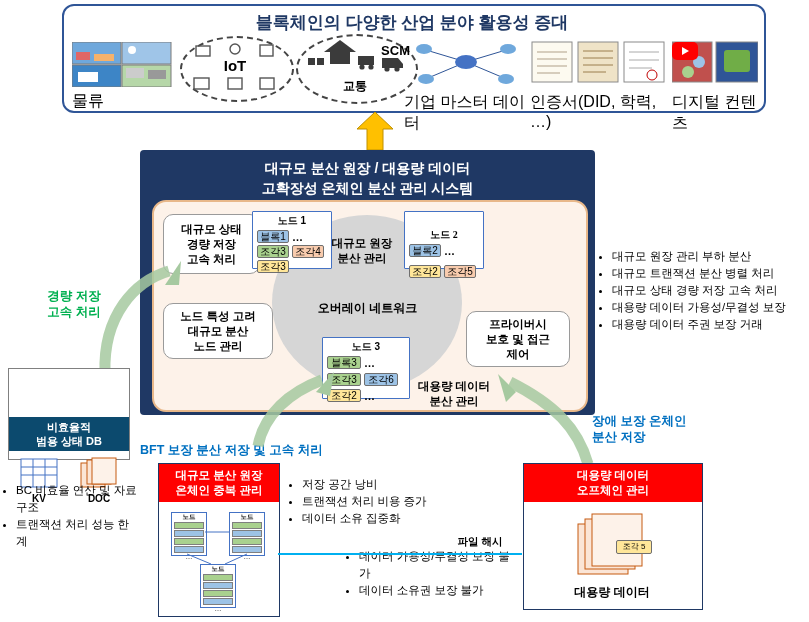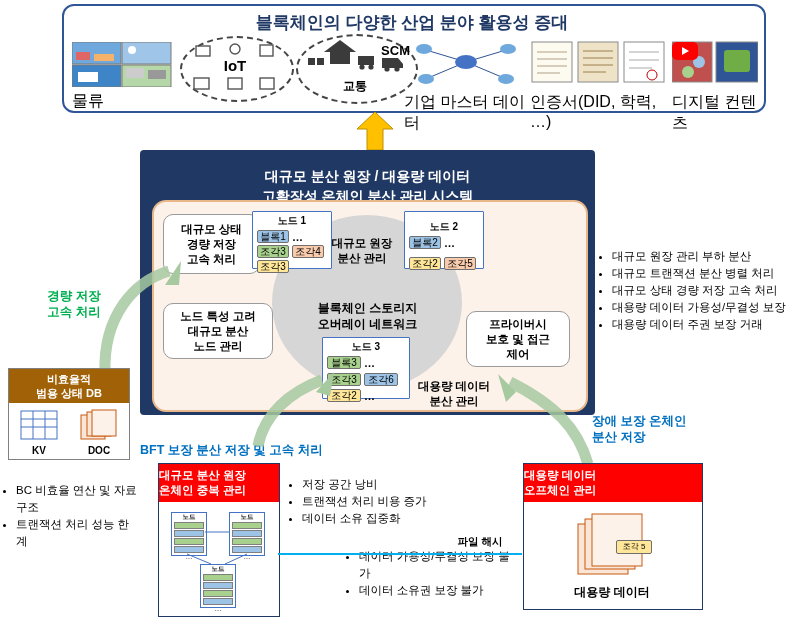--- a/index.html
+++ b/index.html
@@ -26,21 +26,21 @@
   .dashed-ell{
     border:2px dashed #444;border-radius:50%;
   }
   
   #main-panel{
     left:140px;top:150px;width:455px;height:265px;
     background:#1f3864;border-radius:4px;
   }
   #main-panel .hdr{
     color:#ffffff;font-size:14px;font-weight:bold;text-align:center;
-    padding-top:16px;line-height:20px;
+    padding-top:8px;line-height:20px;
   }
   #inner-panel{
     left:152px;top:200px;width:432px;height:208px;
     background:#fdf2e9;border:2px solid #e8b88a;border-radius:14px;
   }
   
   #storage-ellipse{
     left:272px;top:215px;width:190px;height:175px;
     background:#d6d6d6;border-radius:50%;
   }
@@ -67,32 +67,32 @@
   .chip.green{background:#a9d18e;}
   .chip.yellow{background:#ffe699;}
   .chip.orange{background:#f8cbad;}
   .dots{font-size:11px;font-weight:bold;letter-spacing:1px;}
   
   #db-box{
     left:8px;top:368px;width:120px;height:90px;
     border:1px solid #808080;background:#ffffff;
   }
   #db-head{
-    background:#a16207;color:#ffffff;font-size:11px;font-weight:bold;
-    text-align:center;line-height:14px;padding:3px 0;
+    background:#0c4a6e;color:#ffffff;font-size:11px;font-weight:bold;
+    text-align:center;line-height:14px;padding:3px 0;margin-top:48px;
   }
   .db-cap{font-size:10px;font-weight:bold;text-align:center;}
   
   .bullets{font-size:11.5px;line-height:17px;color:#000;}
   .bullets li{margin:0;padding:0;}
   ul{margin:0;padding-left:14px;}
   
   .red-head{
     background:#ff0000;color:#ffffff;font-weight:bold;font-size:11.5px;
-    line-height:15px;padding:4px 0;
+    text-align:center;line-height:15px;padding:4px 0;
   }
   #onchain-box{
     left:158px;top:463px;width:120px;height:152px;
     border:1px solid #1f3864;background:#ffffff;
   }
   #offchain-box{
     left:523px;top:463px;width:178px;height:145px;
     border:1px solid #1f3864;background:#ffffff;
   }
   .label-blue{color:#0070c0;font-weight:bold;font-size:12.5px;line-height:16px;}
@@ -215,21 +215,20 @@
 </svg>
 
 <div class="abs" id="main-panel">
   <div class="hdr">대규모 분산 원장 / 대용량 데이터</div>
   <div class="hdr" style="padding-top:0">고확장성 온체인 분산 관리 시스템</div>
 </div>
 
 <div class="abs" id="inner-panel"></div>
 <div class="abs" id="storage-ellipse"></div>
 <div class="abs" id="storage-ellipse-label">
-  <div>블록체인 스토리지</div>
   <div>오버레이 네트워크</div>
 </div>
 
 <div class="abs white-box" style="left:163px;top:214px;width:95px;height:58px;white-space:pre-line;">대규모 상태
 경량 저장
 고속 처리</div>
 <div class="abs white-box" style="left:318px;top:233px;width:88px;height:36px;white-space:pre-line;border:none;background:transparent;">대규모 원장
 분산 관리</div>
 <div class="abs white-box" style="left:163px;top:303px;width:108px;height:54px;white-space:pre-line;">노드 특성 고려
 대규모 분산
@@ -249,21 +248,21 @@
   <div style="display:flex;gap:3px;padding:0 4px;">
     <div class="chip green" style="width:30px;">조각3</div>
     <div class="chip orange" style="width:30px;">조각4</div>
   </div>
   <div style="display:flex;gap:3px;padding:2px 4px;">
     <div class="chip yellow" style="width:30px;">조각3</div>
   </div>
 </div>
 
 <div class="abs node-box" style="left:404px;top:211px;width:78px;height:56px;">
-  <div class="node-title" style="padding-top:8px;">노드 2</div>
+  <div class="node-title" style="padding-top:16px;font-family:Liberation Serif, serif;">노드 2</div>
   <div style="display:flex;gap:3px;padding:2px 4px;align-items:center;">
     <div class="chip blue" style="width:30px;">블록2</div>
     <div class="dots">…</div>
   </div>
   <div style="display:flex;gap:3px;padding:6px 4px 0 4px;">
     <div class="chip yellow" style="width:30px;">조각2</div>
     <div class="chip orange" style="width:30px;">조각5</div>
   </div>
 </div>
 

